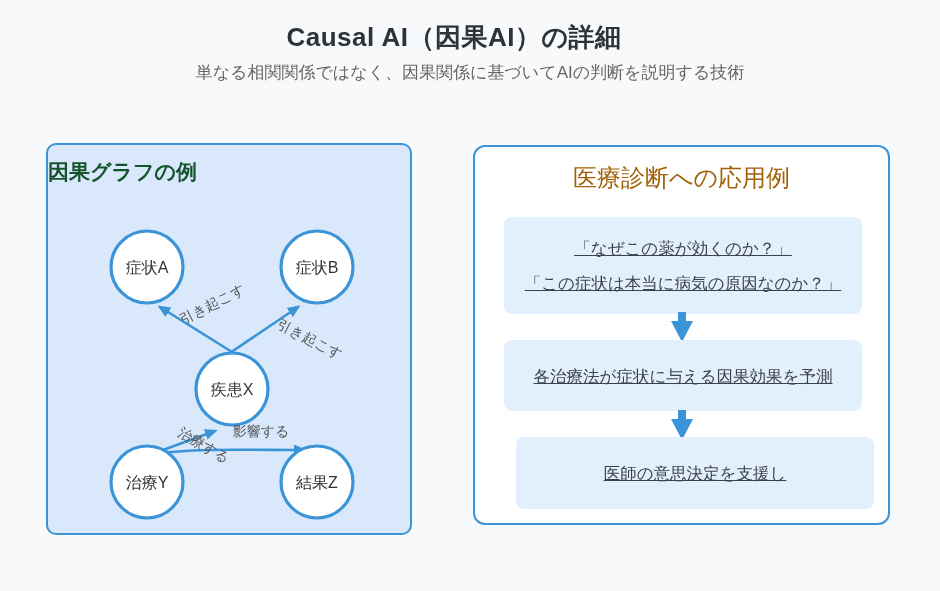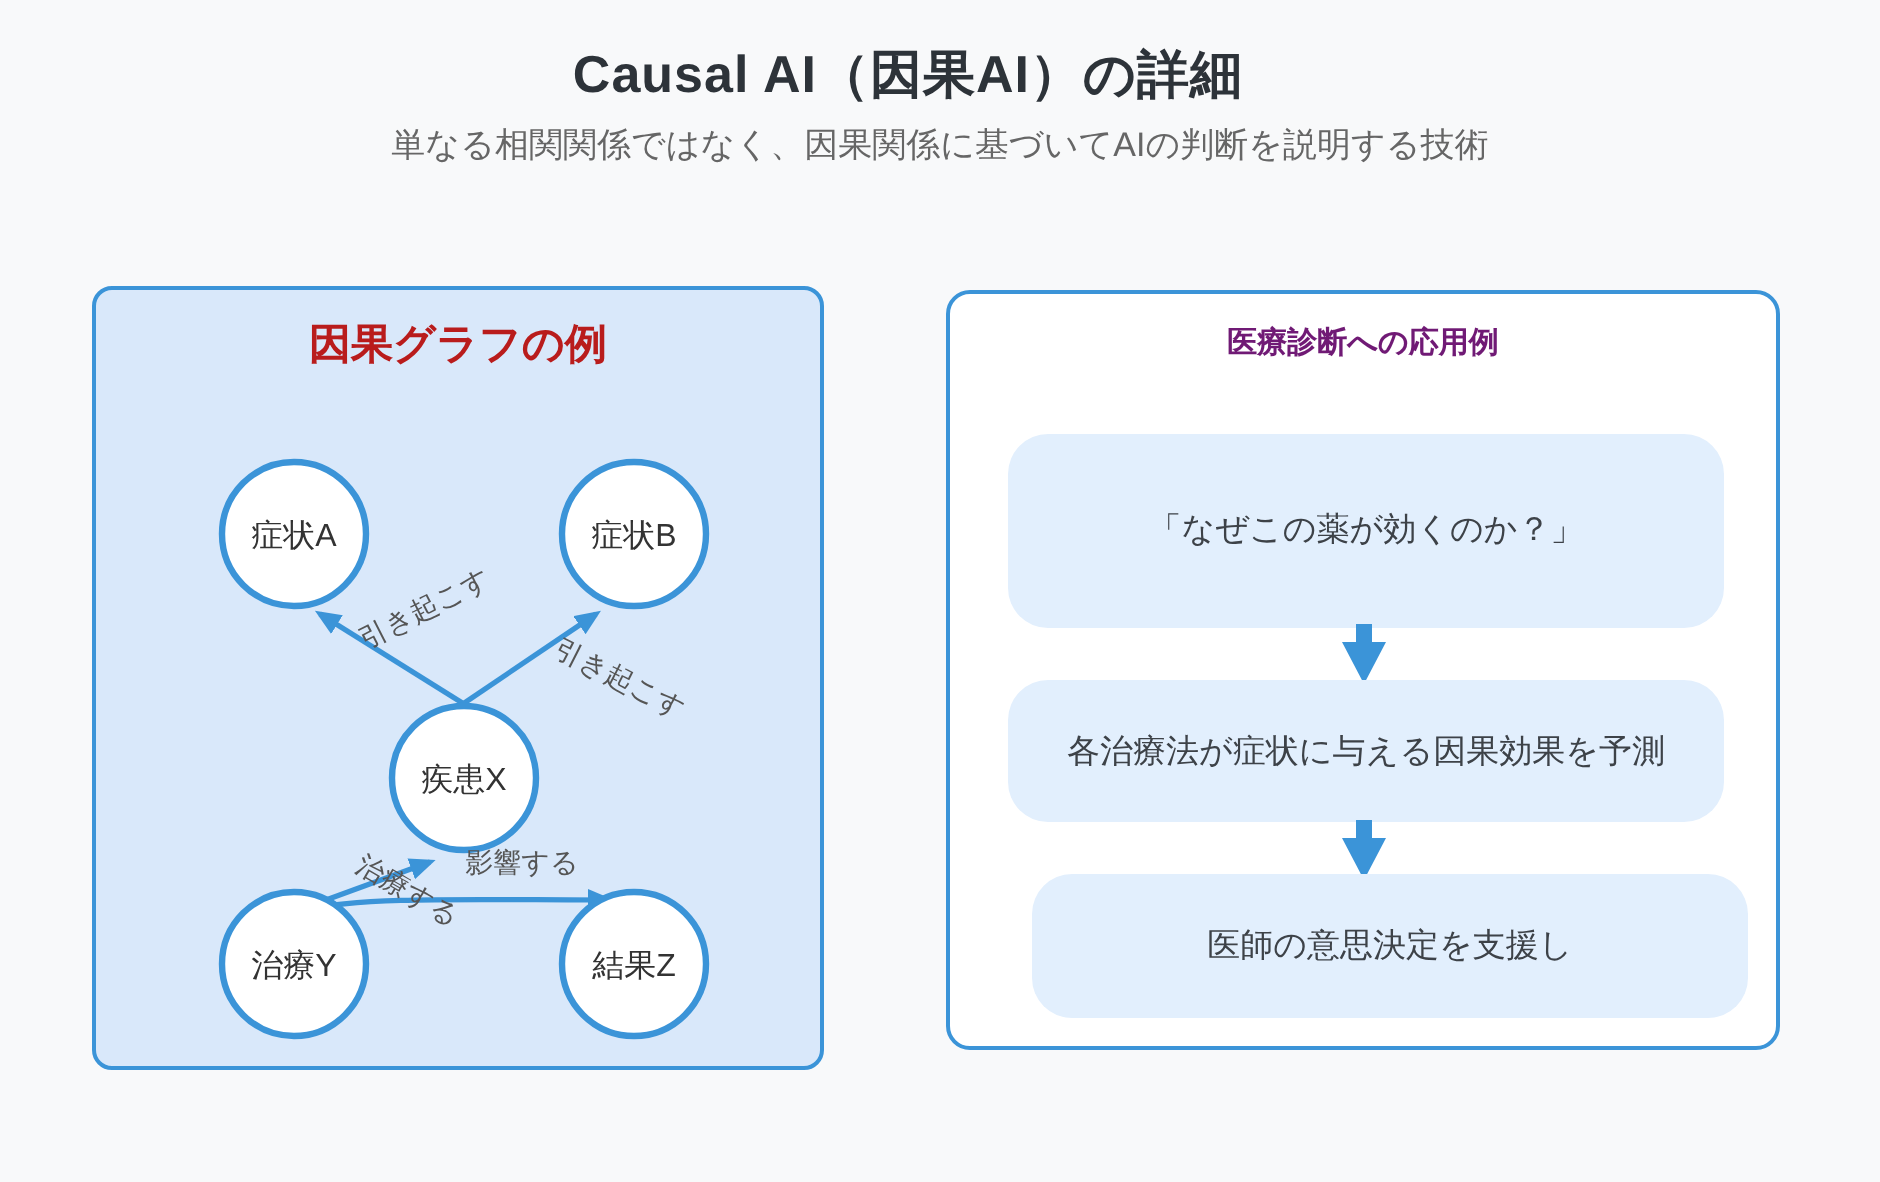--- a/index.html
+++ b/index.html
@@ -22,46 +22,46 @@
     text-align:center; font-size:17px; color:#666;padding-left:32px;
   }
 
   
   .graph-panel {
     position:absolute; left:46px; top:143px; width:366px; height:392px;
     background:#d9e8fa; border:2px solid #3b94d8; border-radius:10px;
   }
   .graph-panel h2 {
     position:absolute; top:13px; left:0; width:100%;
-    text-align:center; font-size:21px; font-weight:bold; color:#b91c1c;
+    font-size:21px; font-weight:bold; color:#14532d;
   }
   .graph-svg { position:absolute; left:0; top:0; width:100%; height:100%; }
   .graph-svg text.node-label {
     font-size:16px; fill:#333; text-anchor:middle;
     font-family:"Liberation Sans","DejaVu Sans",sans-serif;
   }
   .graph-svg text.edge-label {
     font-size:14px; fill:#555; text-anchor:middle;
     font-family:"Liberation Sans","DejaVu Sans",sans-serif;
   }
 
   
   .app-panel {
     position:absolute; left:473px; top:145px; width:417px; height:380px;
     background:#ffffff; border:2px solid #3b94d8; border-radius:12px;
   }
   .app-panel h2 {
     position:absolute; top:15px; left:0; width:100%;
-    text-align:center; font-size:15px; font-weight:bold; color:#701a75;
+    text-align:center; font-size:24px; font-weight:normal; color:#a16207;
   }
   .step {
     position:absolute; left:29px; width:358px;
-    background:#e2effd; border-radius:20px;
+    background:#e2effd; border-radius:8px;
     display:flex; flex-direction:column; justify-content:center; align-items:center;
-    font-size:16.5px; color:#3d4248; text-align:center;
+    font-size:16.5px; color:#3d4248; text-align:center;text-decoration:underline;
   }
   .step-1 { top:70px;  height:97px; line-height:35px; }
   .step-2 { top:193px; height:71px; line-height:26px;align-items:center; }
   .step-3 { top:290px; height:72px; line-height:30px;margin-left:12px; }
   .down-arrow { position:absolute; left:50%; transform:translateX(-50%); width:22px; height:30px; }
   .arrow-1 { top:165px; }
   .arrow-2 { top:263px; }
 
   
   .footer { position:absolute; left:46px; top:541px; font-size:17px; color:#333; }
@@ -112,20 +112,21 @@
       <text class="edge-label" transform="translate(156,300) rotate(30)" dy="5">治療する</text>
       <text class="edge-label" transform="translate(213,286)" dy="5">影響する</text>
     </svg>
   </section>
 
   <section class="app-panel">
     <h2>医療診断への応用例</h2>
 
     <div class="step step-1">
       <div>「なぜこの薬が効くのか？」</div>
+      <div>「この症状は本当に病気の原因なのか？」</div>
     </div>
 
     <svg class="down-arrow arrow-1" viewBox="0 0 22 30">
       <path d="M7,0 H15 V9 H22 L11,30 L0,9 H7 Z" fill="#3b94d8"></path>
     </svg>
 
     <div class="step step-2">
       <div>各治療法が症状に与える因果効果を予測</div>
     </div>
 

